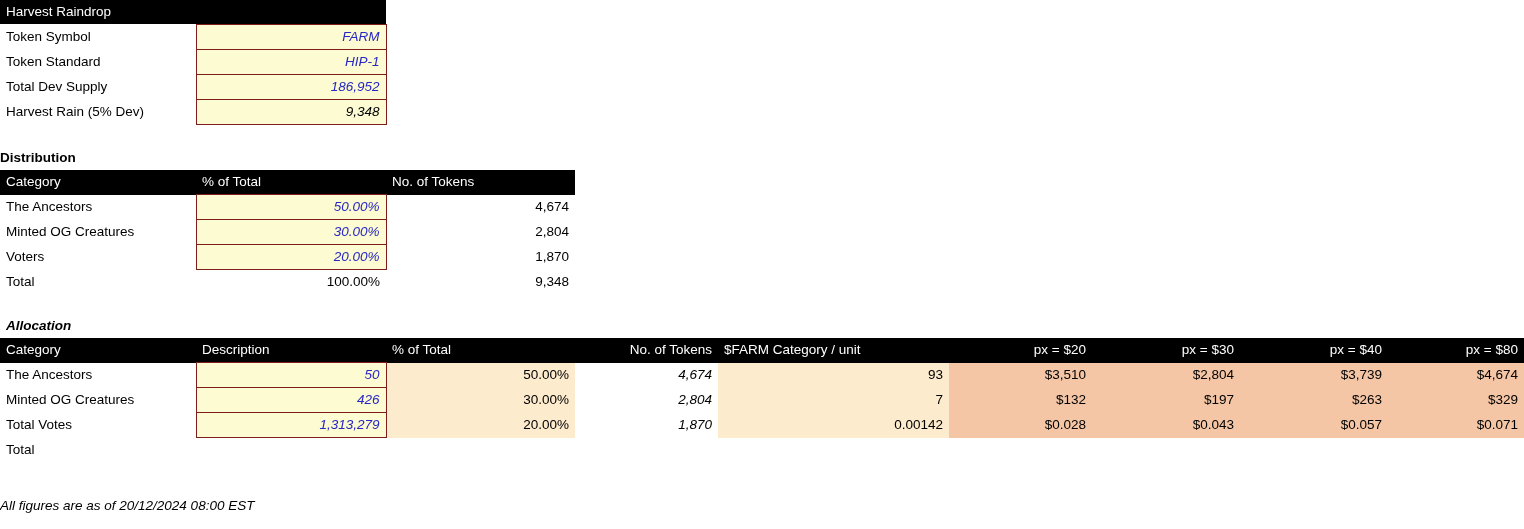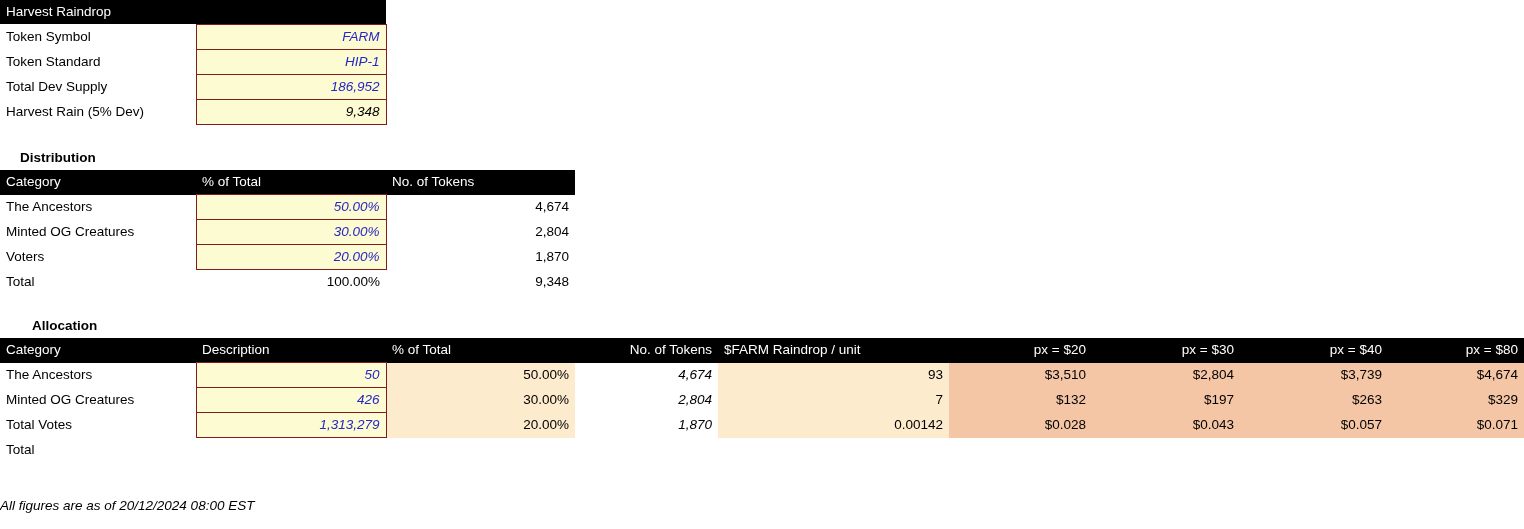--- a/index.html
+++ b/index.html
@@ -61,28 +61,27 @@
   .cream { background: #fdebcd; }
   
   .salmon { background: #f5c6a5; }
 
   
   .section-title {
     font-weight: bold;
     font-size: 13.5px;
     height: 24px;
     line-height: 24px;
-    padding-left: 20px;
   }
 
   
   #summary-table   { position: absolute; left: 0;  top: 0;   width: 386px; }
   #dist-title      { position: absolute; left: 0;  top: 146px; }
   #dist-table      { position: absolute; left: 0;  top: 170px; width: 575px; }
-  #alloc-title     { position: absolute; left: 12px;  top: 314px; }
+  #alloc-title     { position: absolute; left: 6px;  top: 314px; font-style: italic; }
   #alloc-table     { position: absolute; left: 0;  top: 338px; width: 1524px; }
   #footnote        { position: absolute; left: 0;  top: 482px;
                      font-style: italic; font-size: 13.5px; height: 24px; line-height: 24px; margin-top: 12px; }
 
   
   #summary-table col.c1 { width: 196px; }
   #summary-table col.c2 { width: 190px; }
 
   
   #dist-table col.c1 { width: 196px; }
@@ -185,21 +184,21 @@
         <col class="a7">
         <col class="a8">
         <col class="a9">
     </colgroup>
     <thead>
       <tr>
         <th class="hdr">Category</th>
         <th class="hdr">Description</th>
         <th class="hdr">% of Total</th>
         <th class="hdr r">No. of Tokens</th>
-        <th class="hdr">$FARM Raindrop / unit</th>
+        <th class="hdr">$FARM Category / unit</th>
         <th class="hdr r">px = $20</th>
         <th class="hdr r">px = $30</th>
         <th class="hdr r">px = $40</th>
         <th class="hdr r">px = $80</th>
       </tr>
     </thead>
     <tbody>
       <tr>
         <td class="lbl-norm">The Ancestors</td>
         <td class="inp">50</td>

